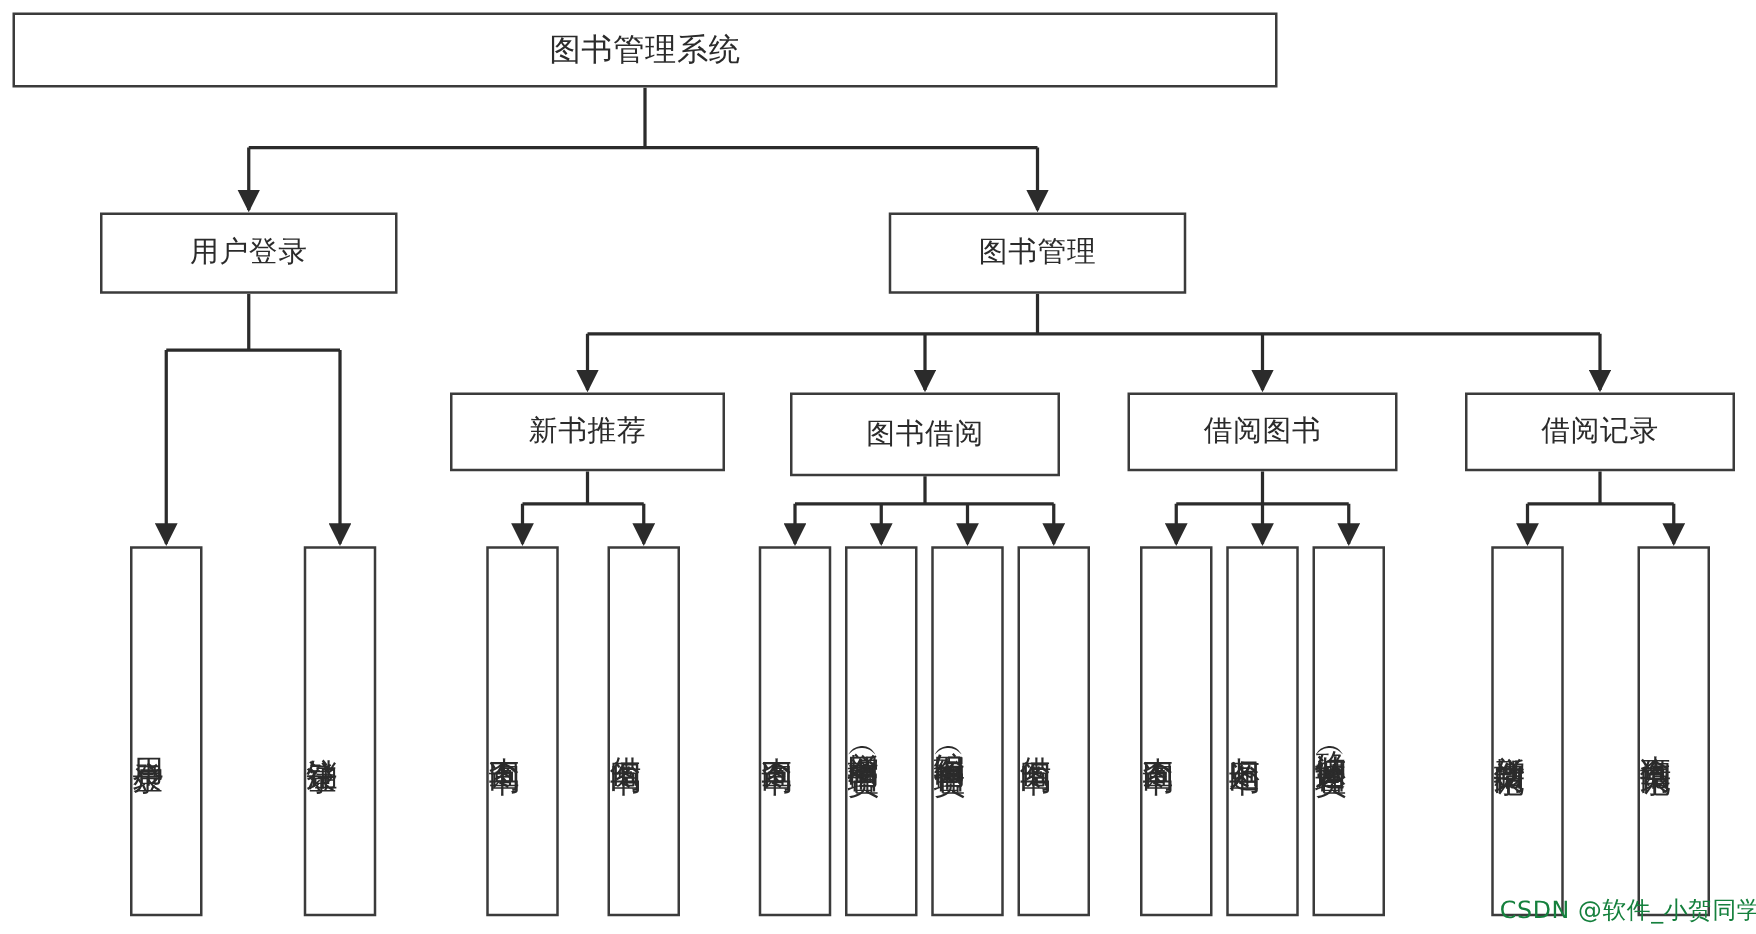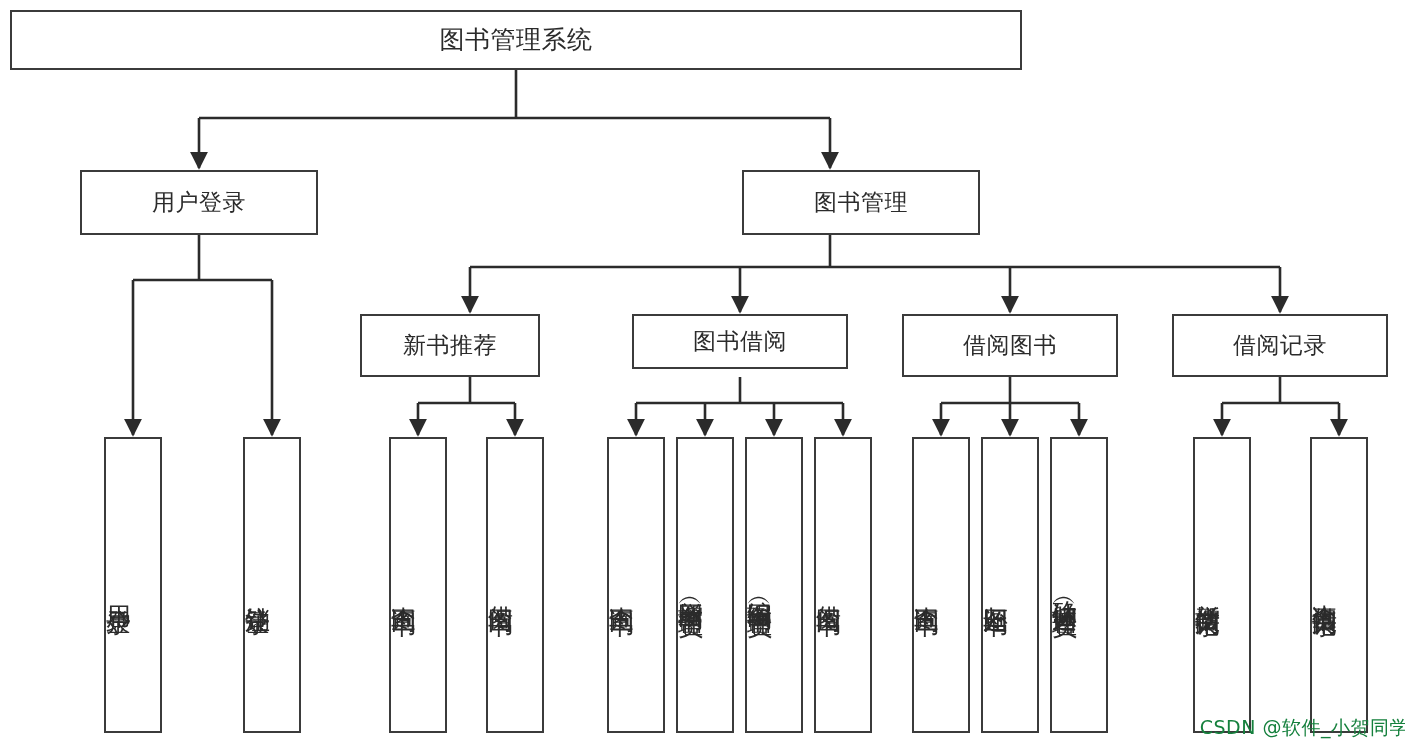--- a/index.html
+++ b/index.html
@@ -131,29 +131,29 @@
   </svg>
 
   <div class="node-box node-root" style="left:10px; top:10px; width:1012px; height:60px;">
     <span class="node-label">图书管理系统</span>
   </div>
 
   <div class="node-box node-branch" style="left:80px; top:170px; width:238px; height:65px;">
     <span class="node-label">用户登录</span>
   </div>
 
-  <div class="node-box node-branch" style="left:711px; top:170px; width:238px; height:65px;margin-left:31px;">
+  <div class="node-box node-branch" style="left:711px; top:170px; width:238px; height:65px;">
     <span class="node-label">图书管理</span>
   </div>
 
-  <div class="node-box node-branch" style="left:360px; top:314px; width:180px; height:63px;">
+  <div class="node-box node-branch" style="left:360px; top:314px; width:220px; height:63px;">
     <span class="node-label">新书推荐</span>
   </div>
 
-  <div class="node-box node-branch" style="left:632px; top:314px; width:216px; height:55px;">
+  <div class="node-box node-branch" style="left:632px; top:314px; width:216px; height:67px;">
     <span class="node-label">图书借阅</span>
   </div>
 
   <div class="node-box node-branch" style="left:902px; top:314px; width:216px; height:63px;">
     <span class="node-label">借阅图书</span>
   </div>
 
   <div class="node-box node-branch" style="left:1172px; top:314px; width:216px; height:63px;">
     <span class="node-label">借阅记录</span>
   </div>

